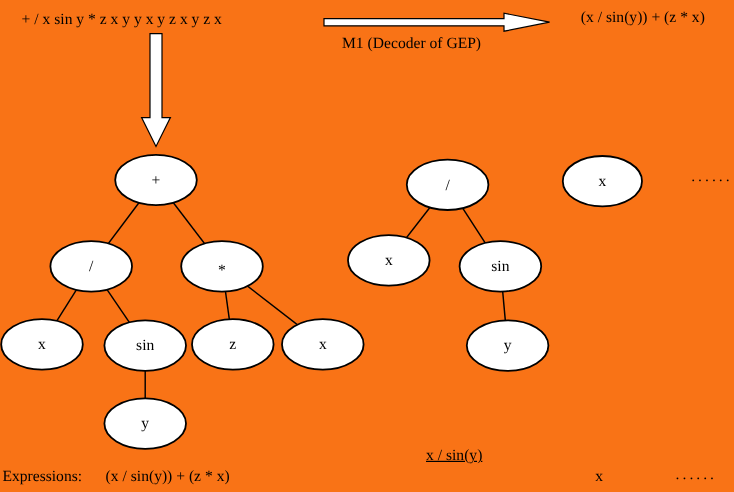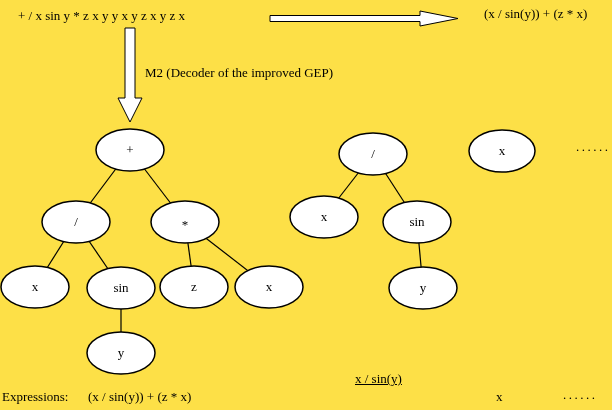--- a/index.html
+++ b/index.html
@@ -4,21 +4,21 @@
 <style>
   html, body {
     margin: 0;
     padding: 0;
     background: #ffffff;
   }
   .canvas {
     position: relative;
     width: 612px;
     height: 410px;
-    background: #fde047;
+    background: #f97316;
     font-family: "Liberation Serif", serif;
     color: #000000;
     overflow: hidden;
   }
   .txt {
     position: absolute;
     font-size: 13px;
     line-height: 14px;
     white-space: nowrap;
     color: #000000;
@@ -55,22 +55,22 @@
 </style>
 </head>
 <body>
 
 <div class="canvas">
 
   <div class="txt" style="left:18px; top:9px;">+ / x sin y * z x y y x y z x y z x</div>
 
   <div class="txt" style="left:484px; top:7px;">(x / sin(y)) + (z * x)</div>
 
+  <div class="txt" style="left:285px; top:29px;">M1 (Decoder of GEP)</div>
 
-  <div class="txt" style="left:145px; top:66px;">M2 (Decoder of the improved GEP)</div>
 
   <div class="txt dots" style="left:576px; top:140px;">......</div>
 
   <svg class="layer" width="612" height="410" viewBox="0 0 612 410">
 
     <path class="arrow" d="M270,15.5 H420 V11 L458,18.5 L420,26 V21.5 H270 Z"></path>
 
     <path class="arrow" d="M125,28 H135 V98 H142 L130,122 L118,98 H125 Z"></path>
 
     <g>

